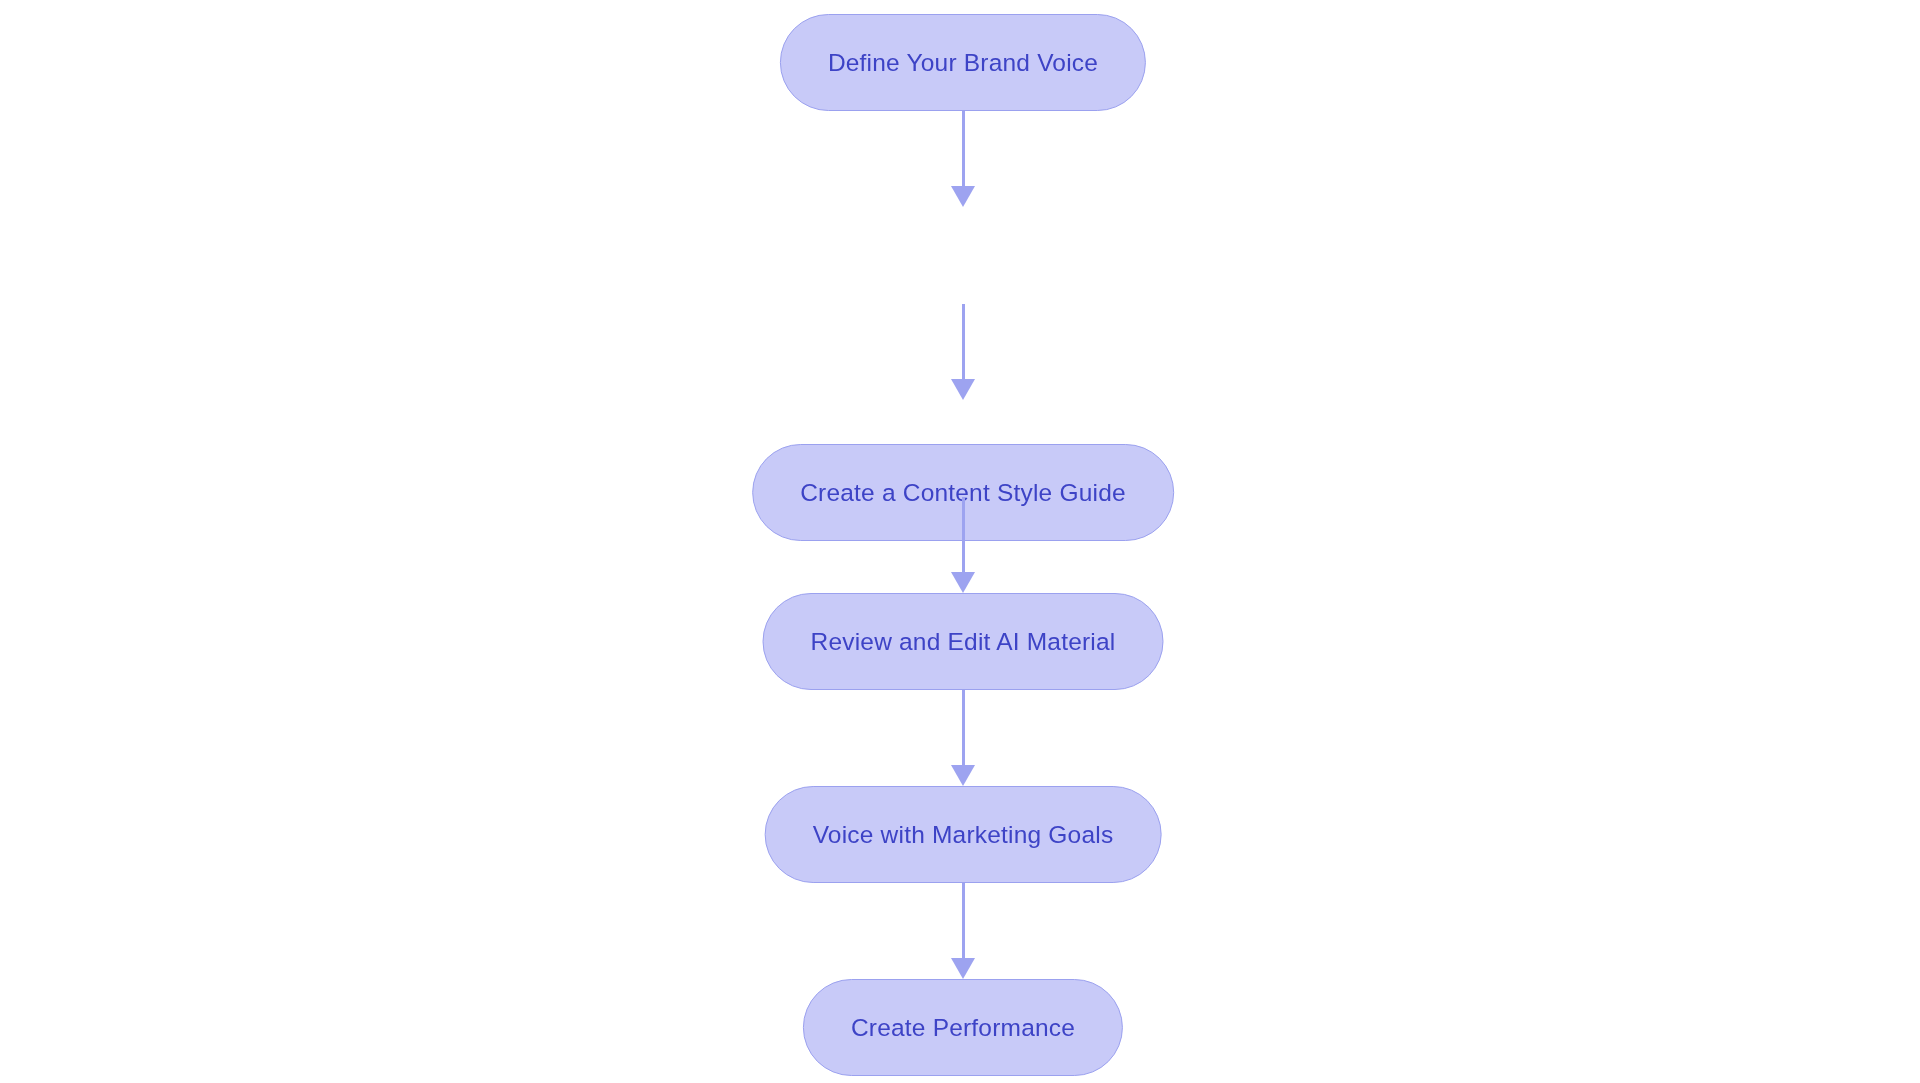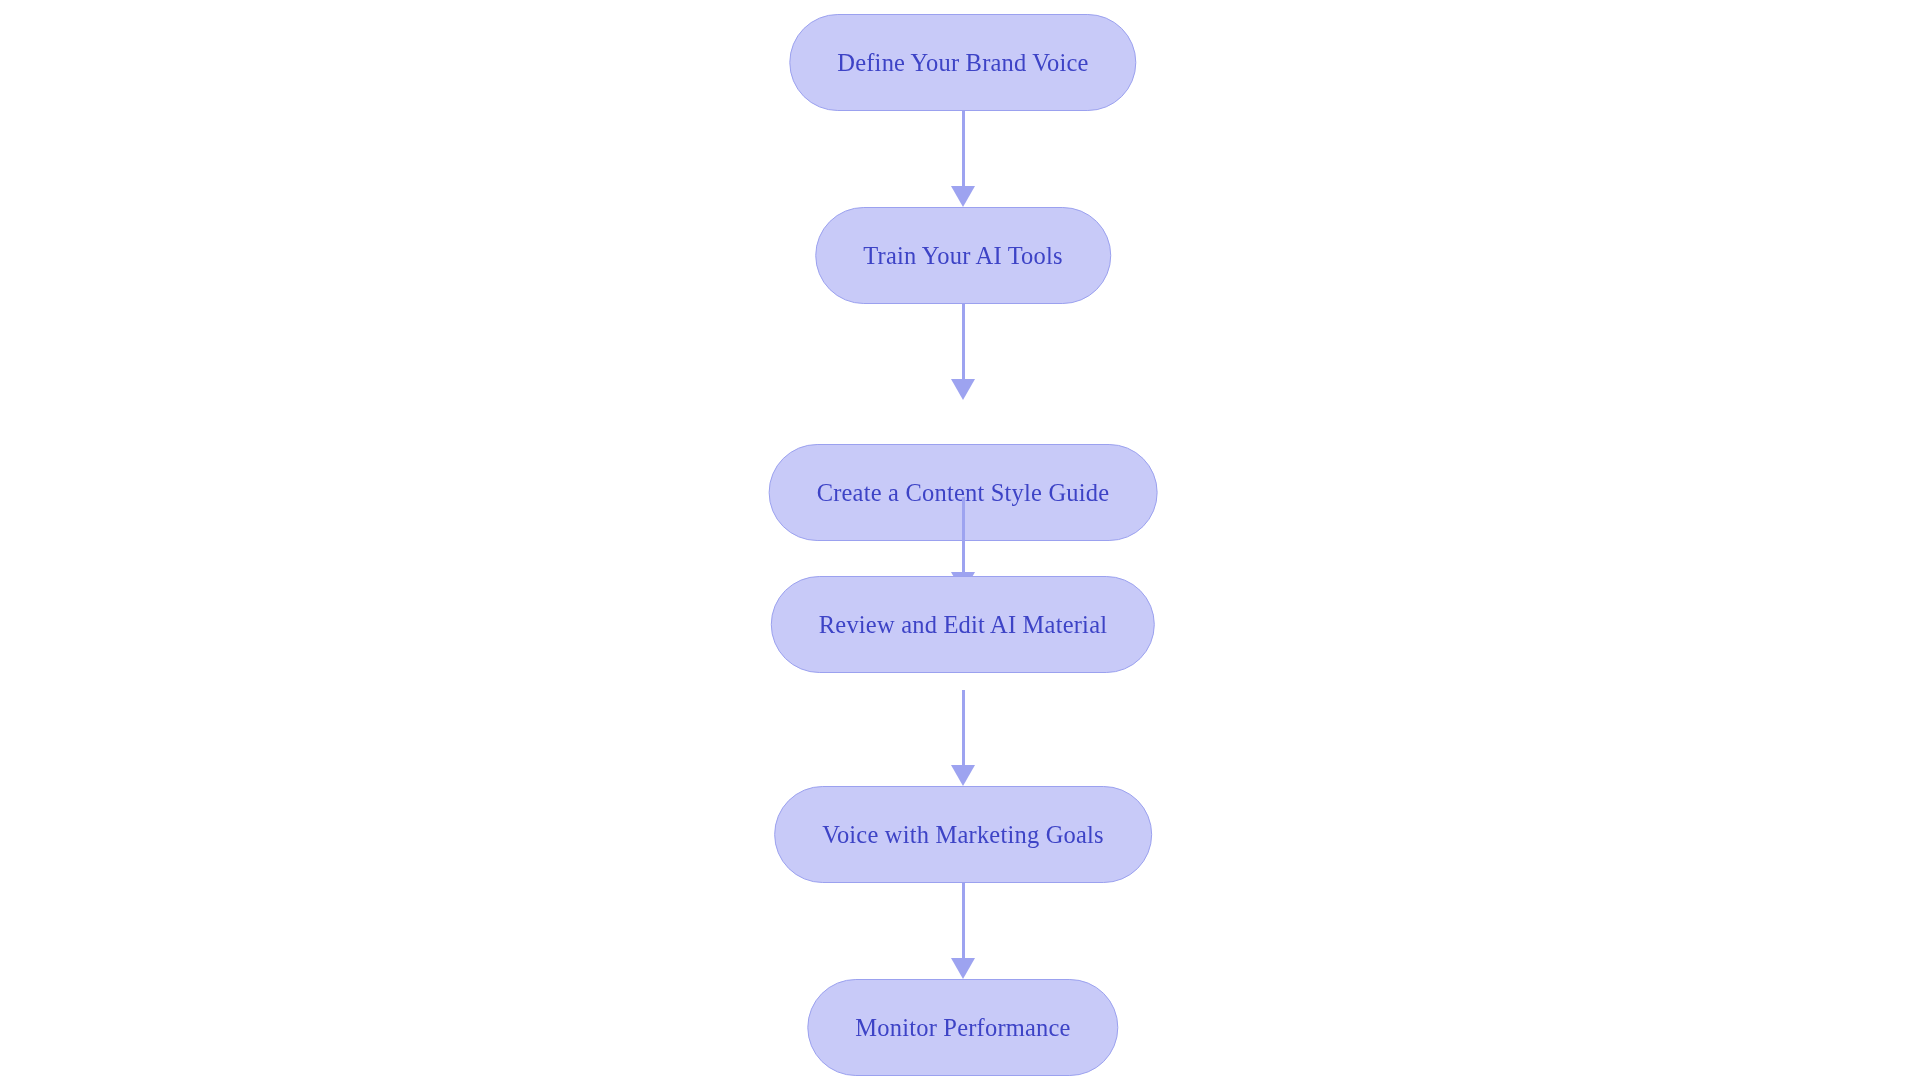--- a/index.html
+++ b/index.html
@@ -28,21 +28,20 @@
     align-items:center;
     justify-content:center;
     padding:0 47px;
     background:var(--node-fill);
     border:1.5px solid var(--node-border);
     border-radius:48.5px;
     color:var(--node-text);
     font-size:24.5px;
     letter-spacing:0.2px;
     white-space:nowrap;
-    font-family:Liberation Serif, serif;
   }
   .flow-arrow{
     position:absolute;
     left:963px;
     transform:translateX(-50%);
     width:24px;
     display:flex;
     flex-direction:column;
     align-items:center;
   }
@@ -64,43 +63,42 @@
 
 <div class="canvas">
 
   <div class="flow-node" style="top:14px;">Define Your Brand Voice</div>
 
   <div class="flow-arrow" style="top:111px;height:96px;">
     <div class="shaft"></div>
     <div class="head"></div>
   </div>
 
-  <div class="flow-node" style="top:207px;">Train Your AI Tools</div>
 
   <div class="flow-arrow" style="top:304px;height:96px;">
     <div class="shaft"></div>
     <div class="head"></div>
   </div>
 
   <div class="flow-node" style="top:400px;margin-top:44px;">Create a Content Style Guide</div>
 
   <div class="flow-arrow" style="top:497px;height:96px;">
     <div class="shaft"></div>
     <div class="head"></div>
   </div>
 
-  <div class="flow-node" style="top:576px;">Review and Edit AI Material</div>
+  <div class="flow-node" style="top:593px;">Review and Edit AI Material</div>
 
   <div class="flow-arrow" style="top:690px;height:96px;">
     <div class="shaft"></div>
     <div class="head"></div>
   </div>
 
   <div class="flow-node" style="top:786px;">Voice with Marketing Goals</div>
 
   <div class="flow-arrow" style="top:883px;height:96px;">
     <div class="shaft"></div>
     <div class="head"></div>
   </div>
 
-  <div class="flow-node" style="top:979px;">Monitor Performance</div>
+  <div class="flow-node" style="top:979px;">Create Performance</div>
 
 </div>
 
 </body></html>

